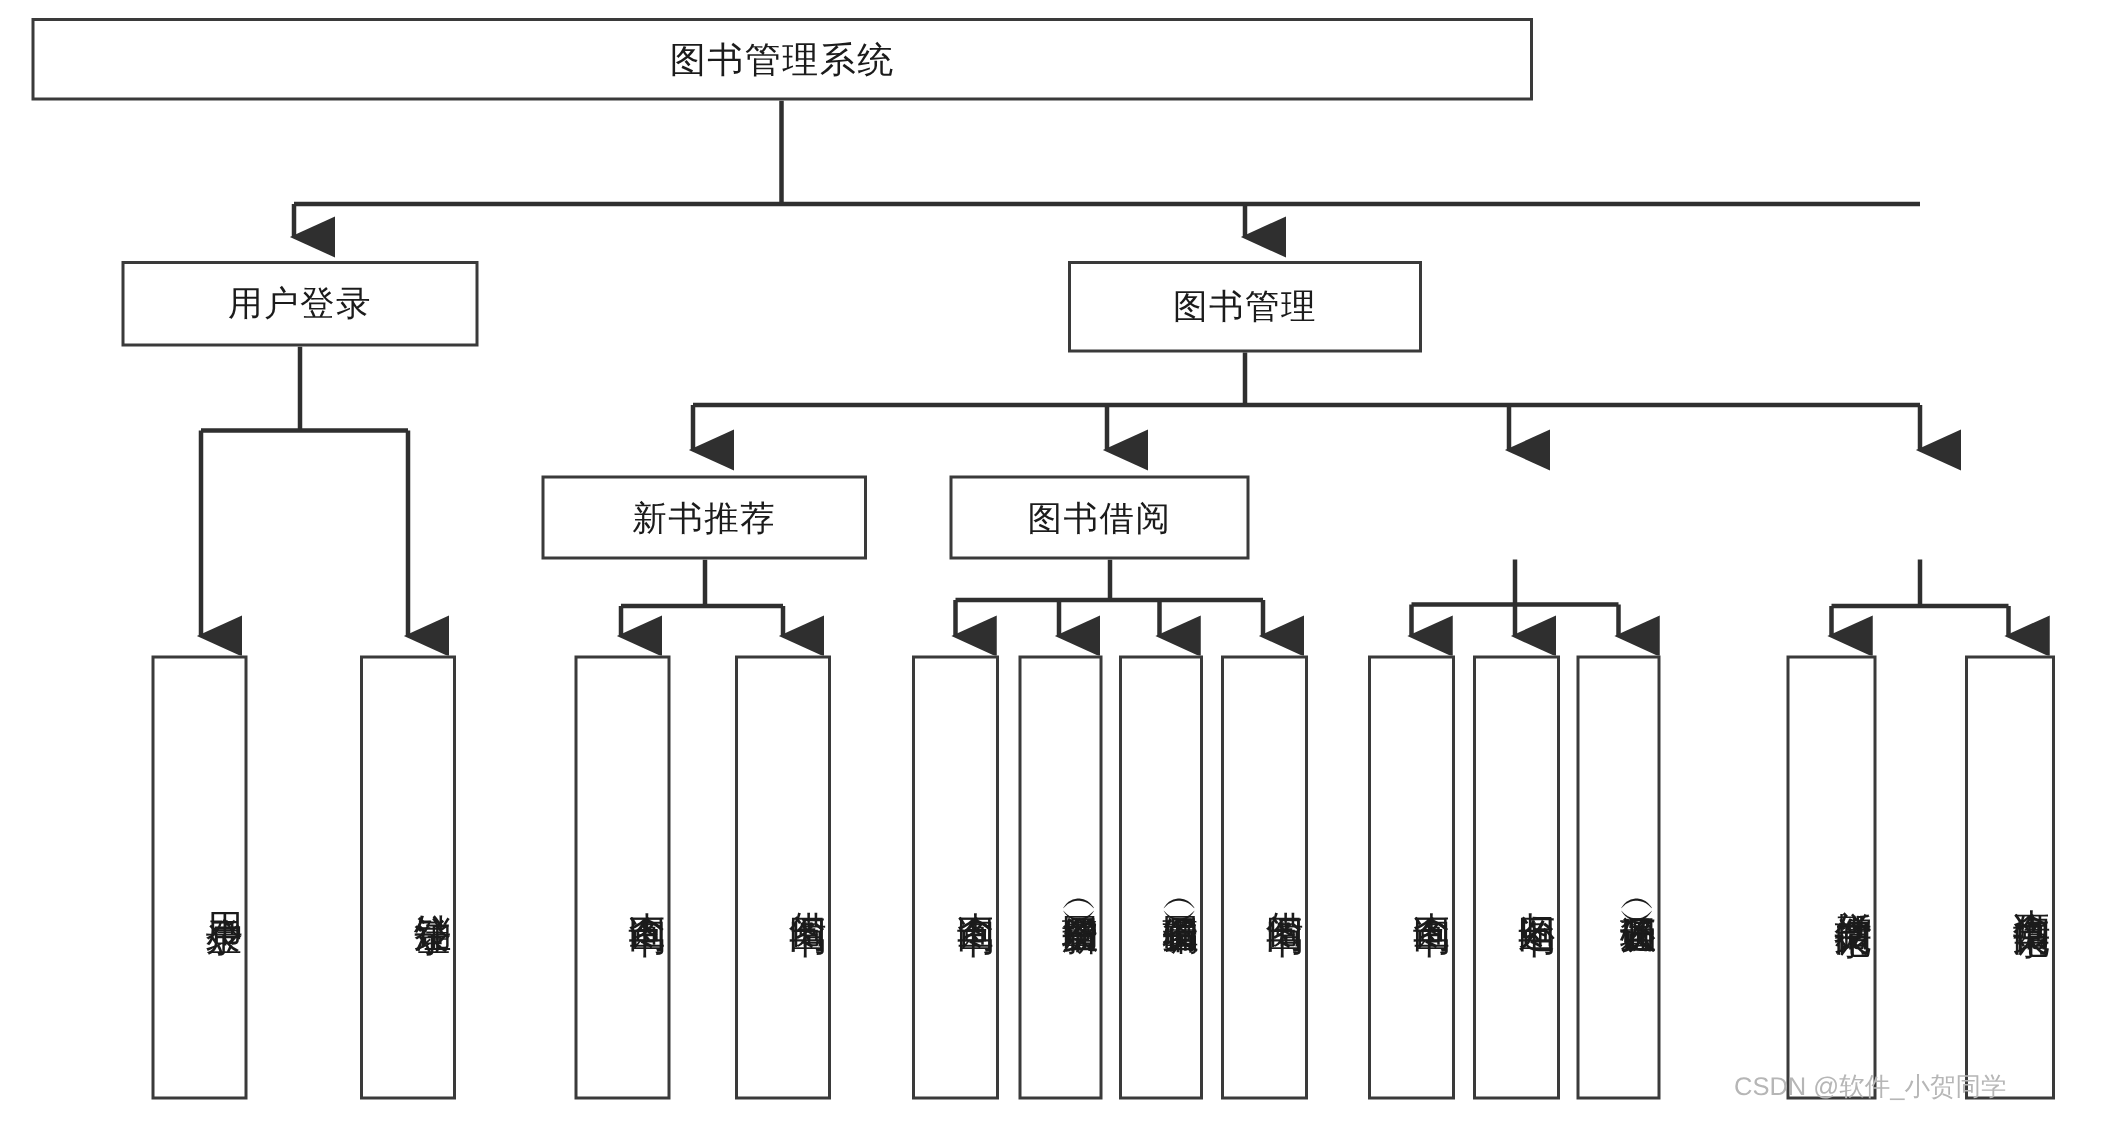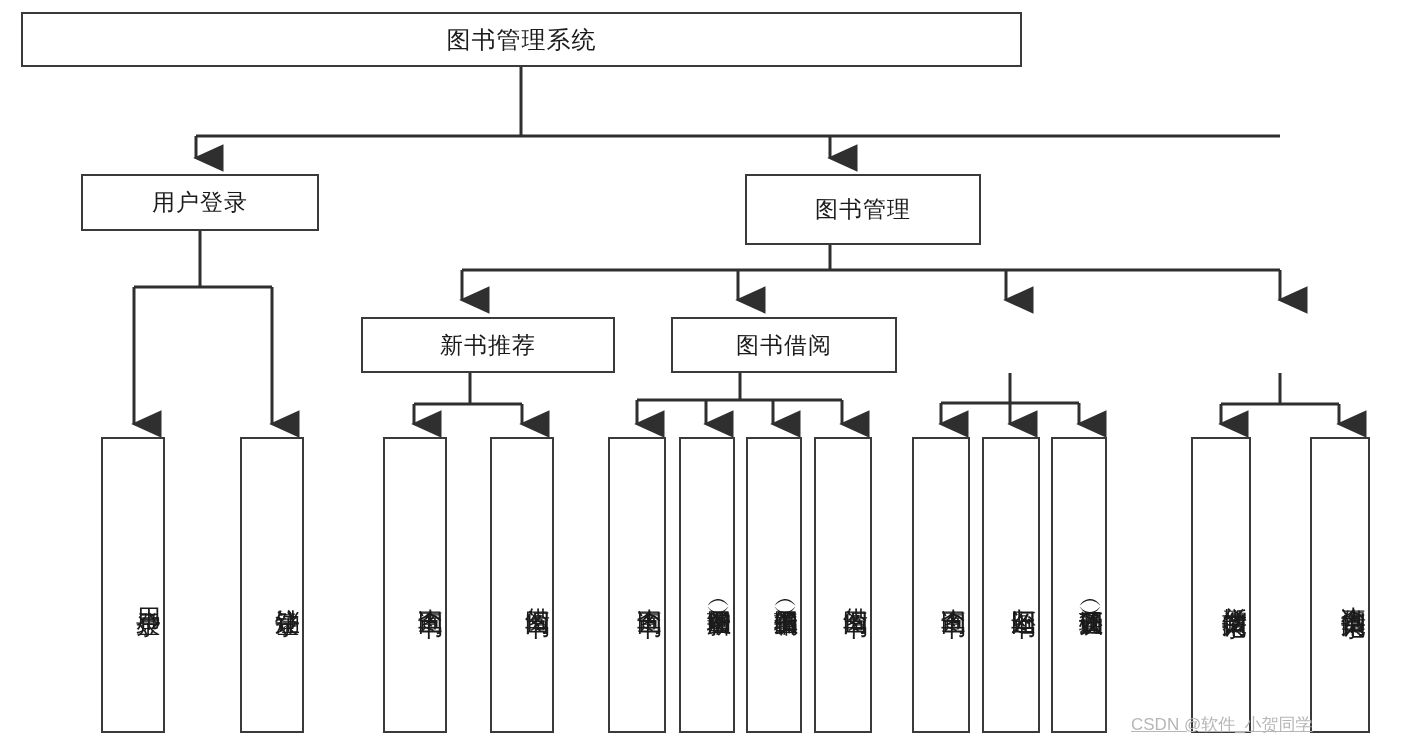--- a/index.html
+++ b/index.html
@@ -54,27 +54,26 @@
     justify-content: center;
     padding-top: 14px;
     text-align: left;
   }
   .node-v.tight {
     letter-spacing: 0px;
     font-size: 24px;
   }
   .watermark {
     position: absolute;
-    left: 1131px;
+    left: 1156px;
     top: 713px;
     font-size: 17px;
     color: #b6b6b6;
     white-space: nowrap;
     z-index: 5;
-    text-decoration: underline;
   }
 </style>
 </head>
 <body>
 
 <div id="canvas">
 
   <svg id="wires" viewBox="0 0 1405 747" xmlns="http://www.w3.org/2000/svg">
     <defs>
       <marker id="arr" viewBox="0 0 12 12" refX="6" refY="10" markerWidth="11" markerHeight="11" orient="auto-start-reverse">
@@ -126,29 +125,29 @@
   </svg>
 
   <div class="node node-h node-root" style="left:21px; top:12px; width:1001px; height:55px;">
     <span>图书管理系统</span>
   </div>
 
   <div class="node node-h" style="left:81px; top:174px; width:238px; height:57px;">
     <span>用户登录</span>
   </div>
 
-  <div class="node node-h" style="left:712px; top:174px; width:236px; height:71px;margin-left:33px;">
+  <div class="node node-h" style="left:712px; top:174px; width:236px; height:61px;">
     <span>图书管理</span>
   </div>
 
-  <div class="node node-h" style="left:361px; top:317px; width:254px; height:56px;">
+  <div class="node node-h" style="left:361px; top:317px; width:217px; height:56px;">
     <span>新书推荐</span>
   </div>
 
-  <div class="node node-h" style="left:671px; top:317px; width:226px; height:56px;">
+  <div class="node node-h" style="left:633px; top:317px; width:200px; height:56px;">
     <span>图书借阅</span>
   </div>
 
 
 
   <div class="node node-v" style="left:101px; top:437px; width:64px; height:296px;">
     <span>用户登录</span>
   </div>
 
   <div class="node node-v" style="left:240px; top:437px; width:64px; height:296px;">

